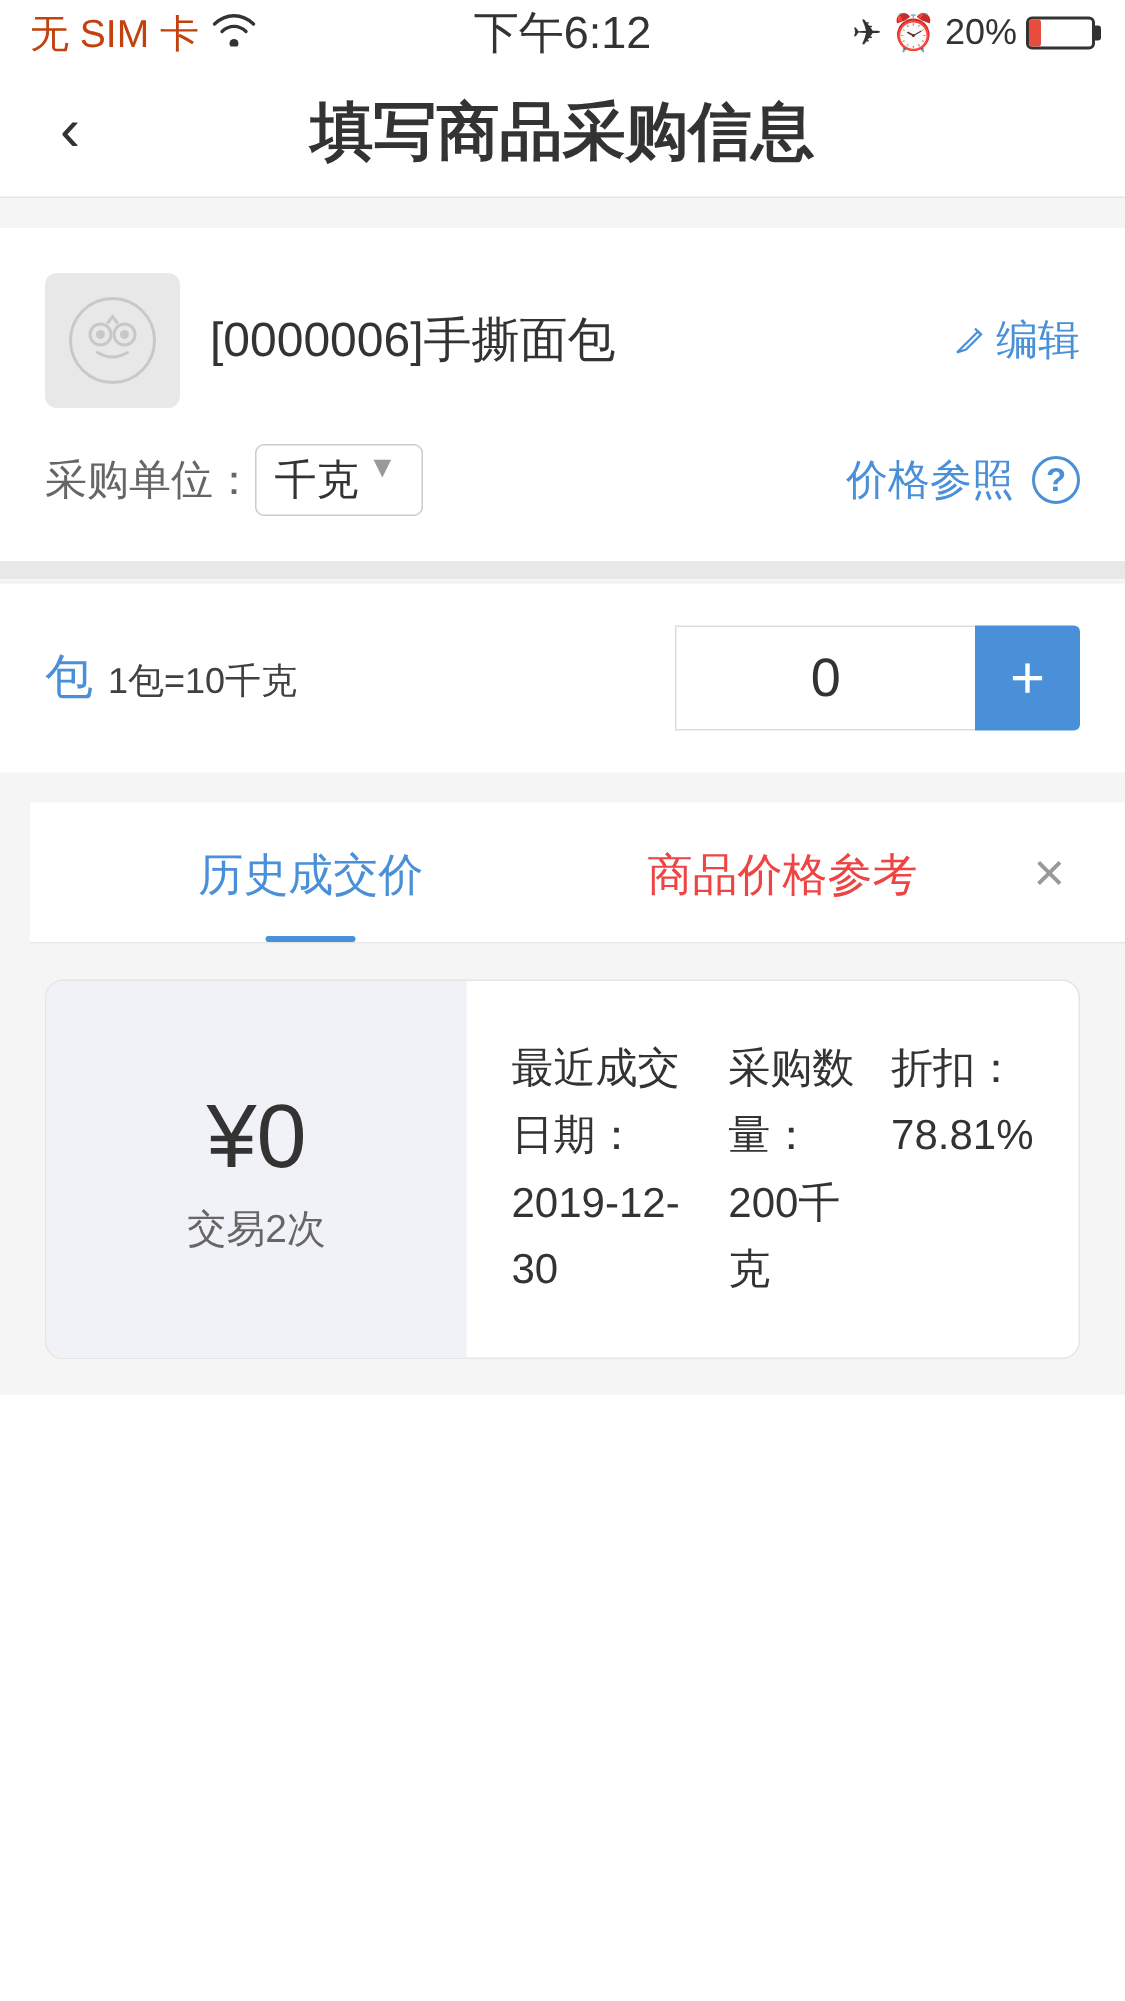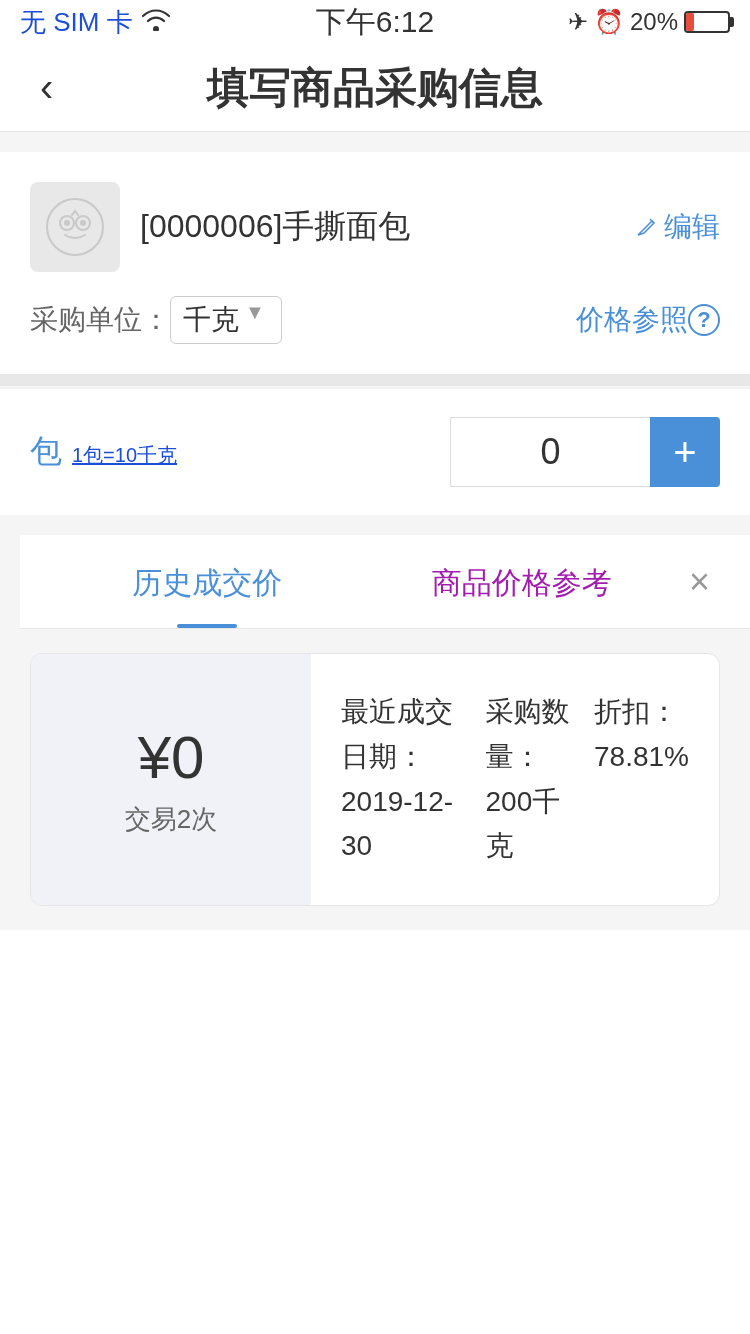--- a/index.html
+++ b/index.html
@@ -21,21 +21,21 @@
       align-items: center;
       justify-content: space-between;
       padding: 0 20px;
       font-size: 28px;
     }
     .status-left {
       display: flex;
       align-items: center;
       gap: 8px;
       font-size: 26px;
-      color: #1d4ed8;
+      color: #c2410c;
     }
     .status-center {
       font-size: 30px;
       font-weight: 500;
       color: #333;
       position: absolute;
       left: 50%;
       transform: translateX(-50%);
     }
     .status-right {
@@ -169,21 +169,21 @@
       gap: 6px;
       cursor: pointer;
     }
     .unit-select .arrow {
       font-size: 20px;
       color: #999;
     }
     .price-ref {
       display: flex;
       align-items: center;
-      gap: 0;
+      gap: 12px;
       color: #4a90d9;
       font-size: 28px;
       cursor: pointer;
     }
     .price-ref .help-icon {
       width: 32px;
       height: 32px;
       border: 2px solid #4a90d9;
       border-radius: 50%;
       display: flex;
@@ -208,23 +208,22 @@
       display: flex;
       align-items: baseline;
       gap: 10px;
     }
     .qty-unit {
       font-size: 32px;
       color: #4a90d9;
       font-weight: 500;
     }
     .qty-conversion {
-      font-size: 20px;
-      color: #1d4ed8;
-      text-decoration: underline;
+      font-size: 24px;
+      color: #404040;
     }
     .qty-input-group {
       display: flex;
       align-items: center;
     }
     .qty-input {
       width: 200px;
       height: 70px;
       border: 1px solid #ddd;
       border-right: none;
@@ -257,21 +256,21 @@
       border-bottom: 1px solid #e5e5e5;
       padding: 0 30px;
       position: relative;
       margin-left: 20px;
     }
     .tab-item {
       flex: 1;
       text-align: center;
       padding: 28px 0 24px;
       font-size: 30px;
-      color: #a21caf;
+      color: #ef4444;
       cursor: pointer;
       position: relative;
     }
     .tab-item.active {
       color: #4a90d9;
       font-weight: 500;
     }
     .tab-item.active::after {
       content: '';
       position: absolute;

